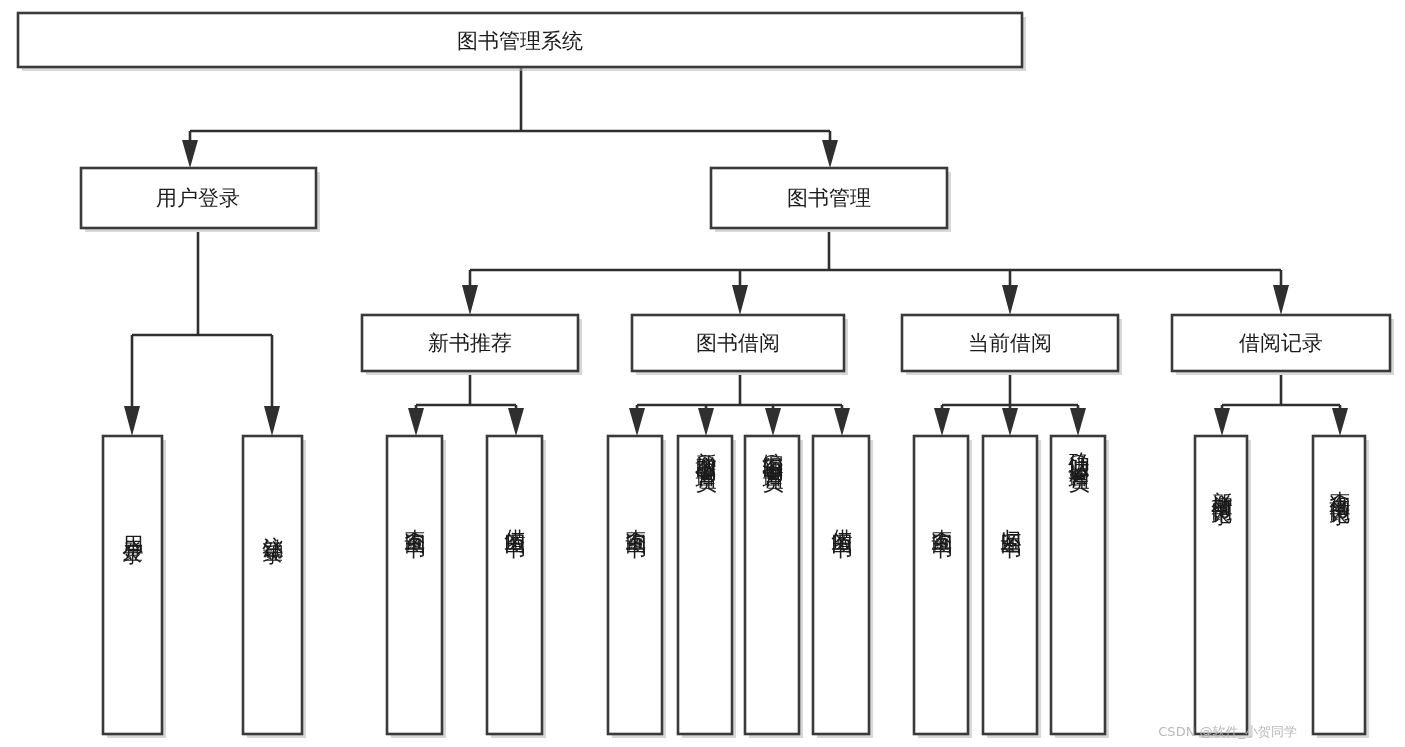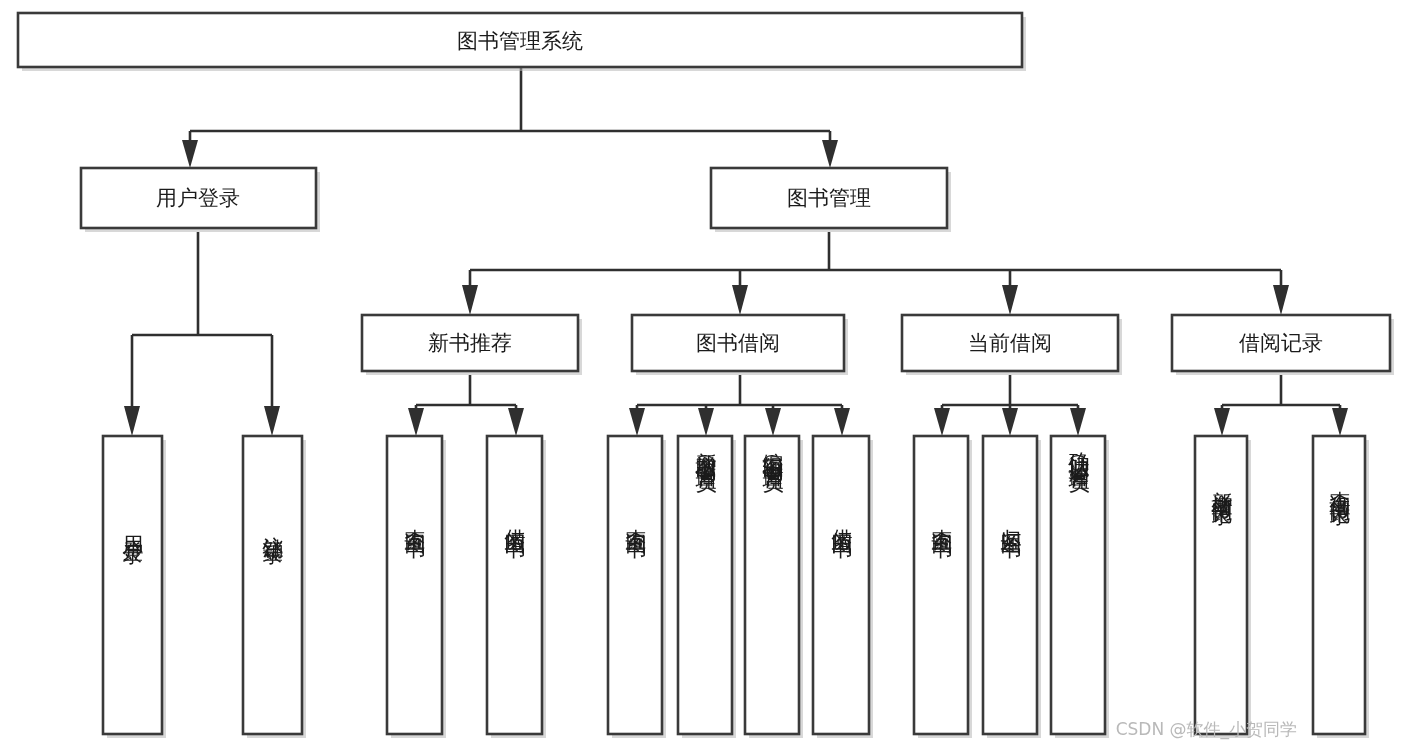--- a/index.html
+++ b/index.html
@@ -59,21 +59,21 @@
     writing-mode: vertical-rl;
     text-orientation: upright;
     text-anchor: middle;
     letter-spacing: 3px;
   }
   .watermark {
     position: absolute;
     right: 8px;
     bottom: 6px;
     font-family: "DejaVu Sans", "Liberation Sans", sans-serif;
-    font-size: 17px;
+    font-size: 13px;
     color: #b9b9b9;
     white-space: nowrap;
     user-select: none;
   }
 </style>
 </head>
 <body>
 
 <div id="diagram-root">
 

